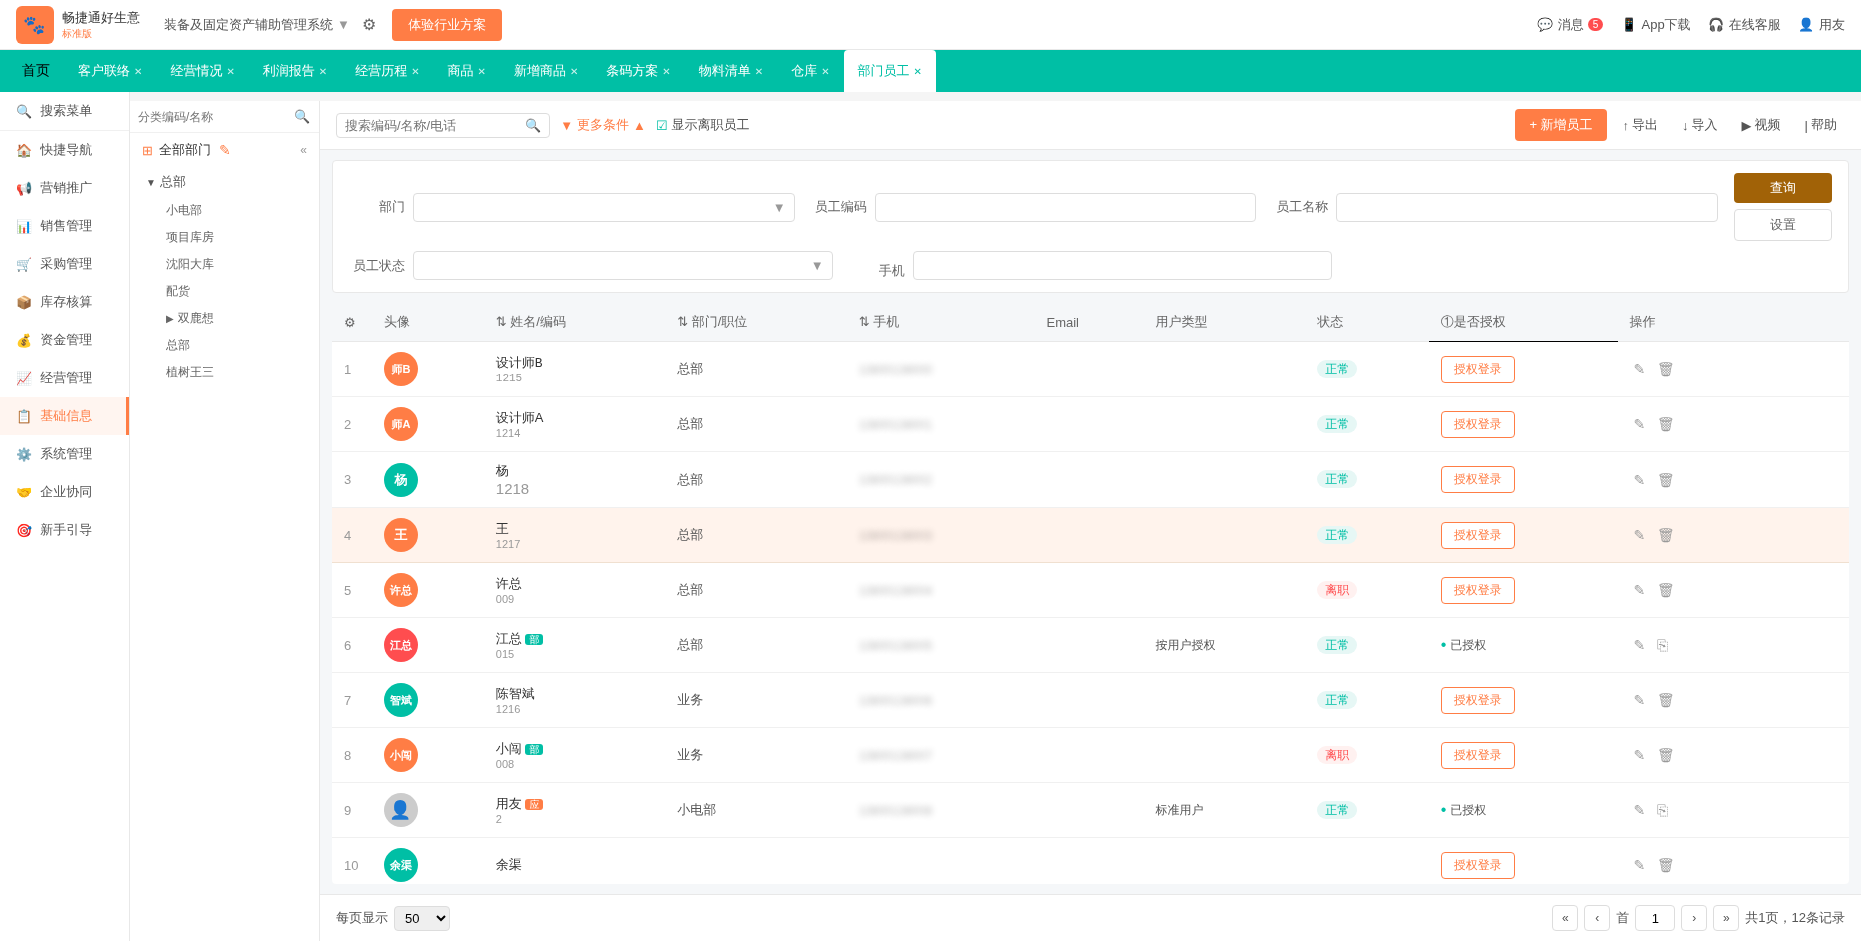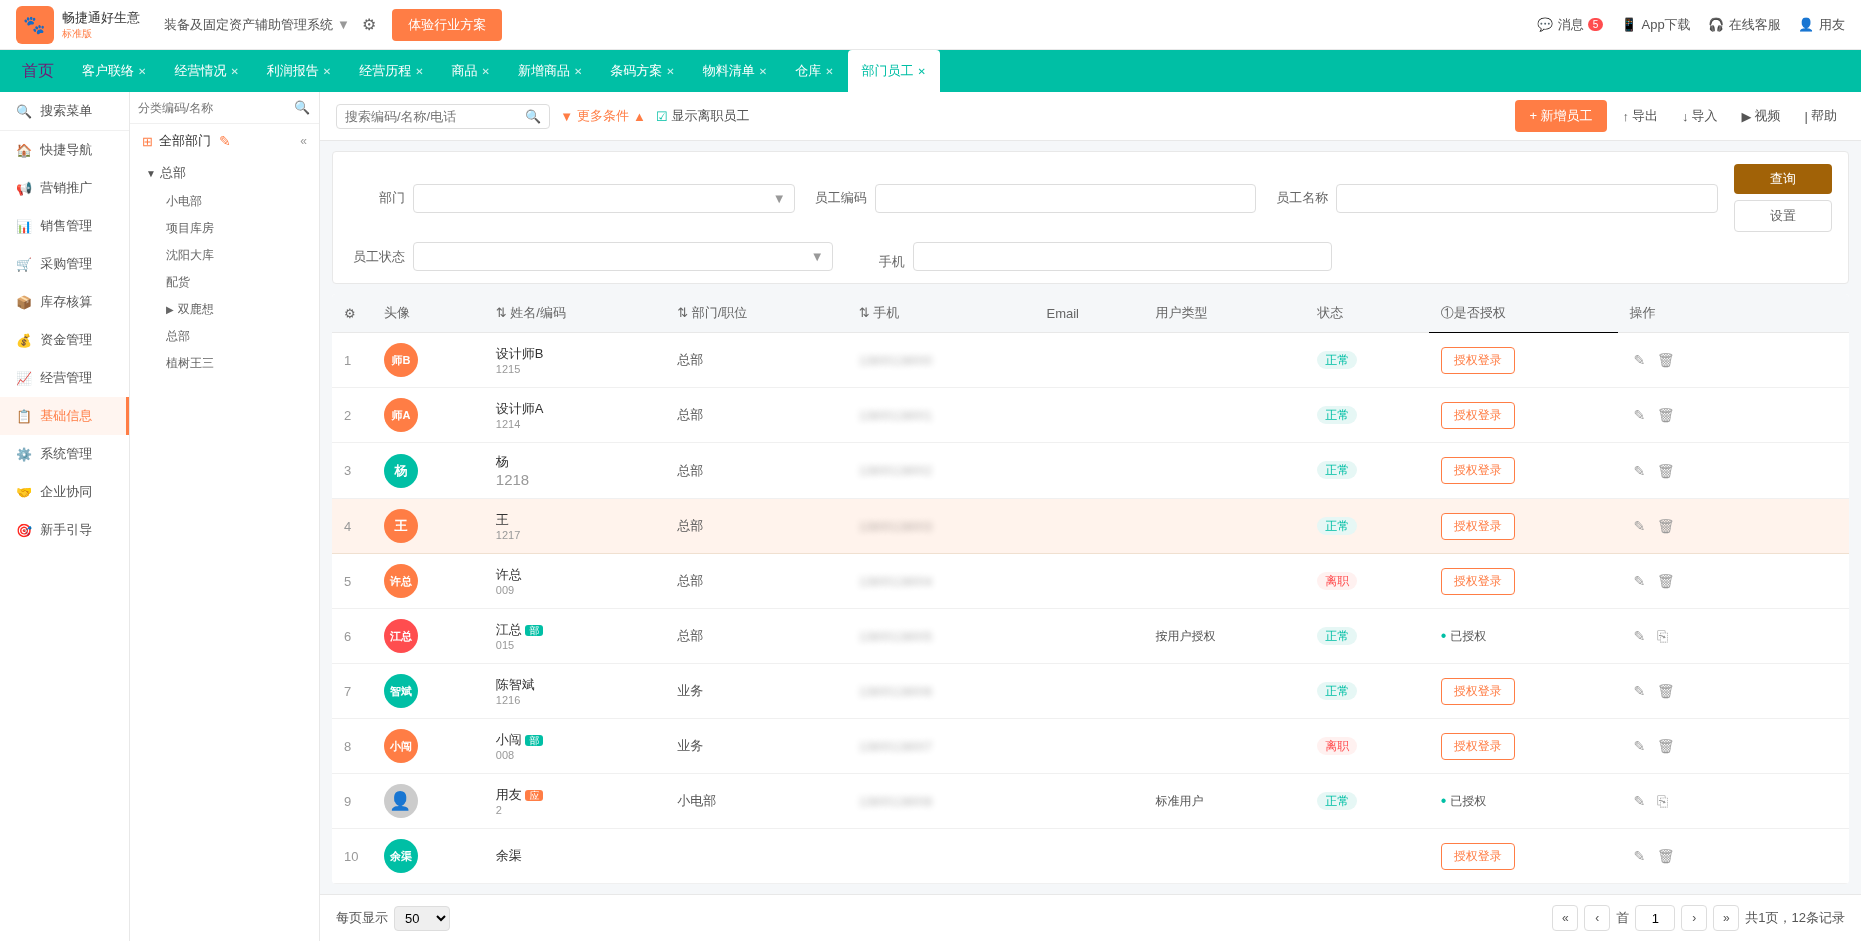--- a/index.html
+++ b/index.html
@@ -39,21 +39,21 @@
       <span>在线客服</span>
     </div>
     <div style="display:flex;align-items:center;gap:4px;cursor:pointer;color:#555;font-size:13px;">
       <span>👤</span>
       <span>用友</span>
     </div>
   </div>
 </div>
 
 <div style="display:flex;align-items:center;background:#00bfa5;height:42px;padding:0 8px;overflow-x:auto;">
-  <div style="padding:0 14px;height:42px;display:flex;align-items:center;color:#701a75;cursor:pointer;font-size:16px;white-space:nowrap;gap:4px;">首页</div>
+  <div style="padding:0 14px;height:42px;display:flex;align-items:center;color:#000000;cursor:pointer;font-size:14px;white-space:nowrap;gap:4px;">首页</div>
   <div style="padding:0 14px;height:42px;display:flex;align-items:center;color:white;cursor:pointer;font-size:13px;white-space:nowrap;gap:4px;">客户联络 <span style="font-size:10px;opacity:0.8;">✕</span></div>
   <div style="padding:0 14px;height:42px;display:flex;align-items:center;color:white;cursor:pointer;font-size:13px;white-space:nowrap;gap:4px;text-align:center;">经营情况 <span style="font-size:10px;opacity:0.8;">✕</span></div>
   <div style="padding:0 14px;height:42px;display:flex;align-items:center;color:white;cursor:pointer;font-size:13px;white-space:nowrap;gap:4px;">利润报告 <span style="font-size:10px;opacity:0.8;">✕</span></div>
   <div style="padding:0 14px;height:42px;display:flex;align-items:center;color:white;cursor:pointer;font-size:13px;white-space:nowrap;gap:4px;">经营历程 <span style="font-size:10px;opacity:0.8;">✕</span></div>
   <div style="padding:0 14px;height:42px;display:flex;align-items:center;color:white;cursor:pointer;font-size:13px;white-space:nowrap;gap:4px;">商品 <span style="font-size:10px;opacity:0.8;">✕</span></div>
   <div style="padding:0 14px;height:42px;display:flex;align-items:center;color:white;cursor:pointer;font-size:13px;white-space:nowrap;gap:4px;">新增商品 <span style="font-size:10px;opacity:0.8;">✕</span></div>
   <div style="padding:0 14px;height:42px;display:flex;align-items:center;color:white;cursor:pointer;font-size:13px;white-space:nowrap;gap:4px;">条码方案 <span style="font-size:10px;opacity:0.8;">✕</span></div>
   <div style="padding:0 14px;height:42px;display:flex;align-items:center;color:white;cursor:pointer;font-size:13px;white-space:nowrap;gap:4px;">物料清单 <span style="font-size:10px;opacity:0.8;">✕</span></div>
   <div style="padding:0 14px;height:42px;display:flex;align-items:center;color:white;cursor:pointer;font-size:13px;white-space:nowrap;gap:4px;">仓库 <span style="font-size:10px;opacity:0.8;">✕</span></div>
   <div style="padding:0 14px;height:42px;display:flex;align-items:center;background:white;color:#00bfa5;border-radius:4px 4px 0 0;cursor:pointer;font-size:13px;white-space:nowrap;gap:4px;font-weight:500;">部门员工 <span style="font-size:10px;color:#00bfa5;">✕</span></div>
@@ -105,21 +105,21 @@
     <div style="padding:10px 16px;cursor:pointer;font-size:13px;color:#555;display:flex;align-items:center;gap:8px;">
       <span>🤝</span>
       <span>企业协同</span>
     </div>
     <div style="padding:10px 16px;cursor:pointer;font-size:13px;color:#555;display:flex;align-items:center;gap:8px;">
       <span>🎯</span>
       <span>新手引导</span>
     </div>
   </div>
 
-  <div style="flex:1;display:flex;overflow:hidden;">
+  <div style="flex:1;display:flex;overflow:hidden;margin-top:9px;">
 
     <div style="width:190px;background:white;border-right:1px solid #e8e8e8;flex-shrink:0;overflow-y:auto;">
 
       <div style="padding:8px;display:flex;align-items:center;border-bottom:1px solid #f0f0f0;">
         <input placeholder="分类编码/名称" style="border: none; outline: none; font-size: 12px; flex: 1 1 0%;">
         <span style="color:#999;cursor:pointer;">🔍</span>
       </div>
 
       <div style="display:flex;align-items:center;padding:8px 12px;gap:6px;cursor:pointer;">
         <span style="color:#ff7d45;font-size:13px;">⊞</span>
@@ -234,21 +234,21 @@
               <th style="padding:10px 12px;text-align:left;color:#666;font-weight:500;border-bottom:1px solid #e8e8e8;white-space:nowrap;min-width:120px;">操作</th>
             </tr>
           </thead>
           <tbody>
 
             <tr>
               <td style="padding:10px 12px;border-bottom:1px solid #f0f0f0;color:#999;font-size:13px;">1</td>
               <td style="padding:10px 12px;border-bottom:1px solid #f0f0f0;">
                 <div style="width:34px;height:34px;border-radius:50%;background:#ff7d45;display:flex;align-items:center;justify-content:center;color:white;font-size:11px;font-weight:bold;">师B</div>
               </td>
-              <td style="padding:10px 12px;border-bottom:1px solid #f0f0f0;">
+              <td style="padding:10px 12px;border-bottom:1px solid #f0f0f0;font-family:Liberation Mono, monospace;">
                 <div>
                     <div style="font-size:13px;color:#333;">设计师B</div>
                     <div style="font-size:11px;color:#999;">1215</div>
                   </div>
               </td>
               <td style="padding:10px 12px;border-bottom:1px solid #f0f0f0;color:#555;">总部</td>
               <td style="padding:10px 12px;border-bottom:1px solid #f0f0f0;"><span style="color:transparent;text-shadow:0 0 6px rgba(0,0,0,0.3);user-select:none;font-size:12px;">13800138000</span></td>
               <td style="padding:10px 12px;border-bottom:1px solid #f0f0f0;"></td>
               <td style="padding:10px 12px;border-bottom:1px solid #f0f0f0;"></td>
               <td style="padding:10px 12px;border-bottom:1px solid #f0f0f0;"><span style="background:#e6f7f5;color:#00bfa5;padding:2px 8px;border-radius:10px;font-size:12px;">正常</span></td>

